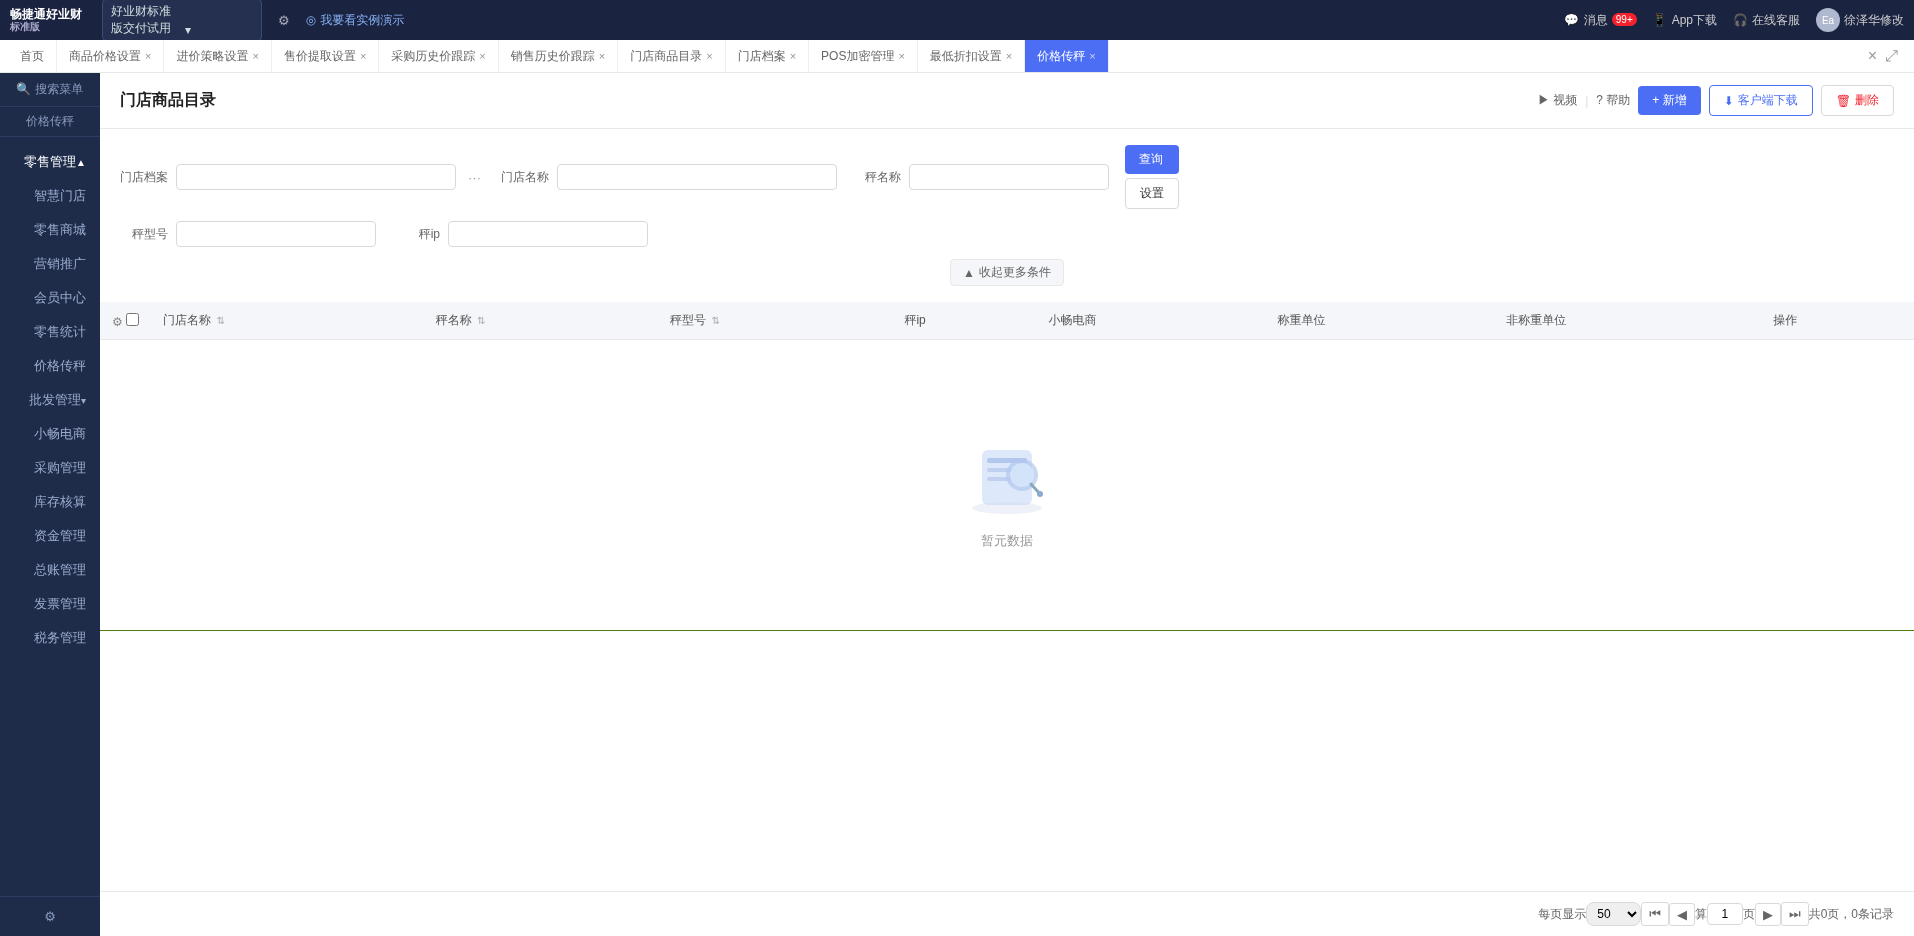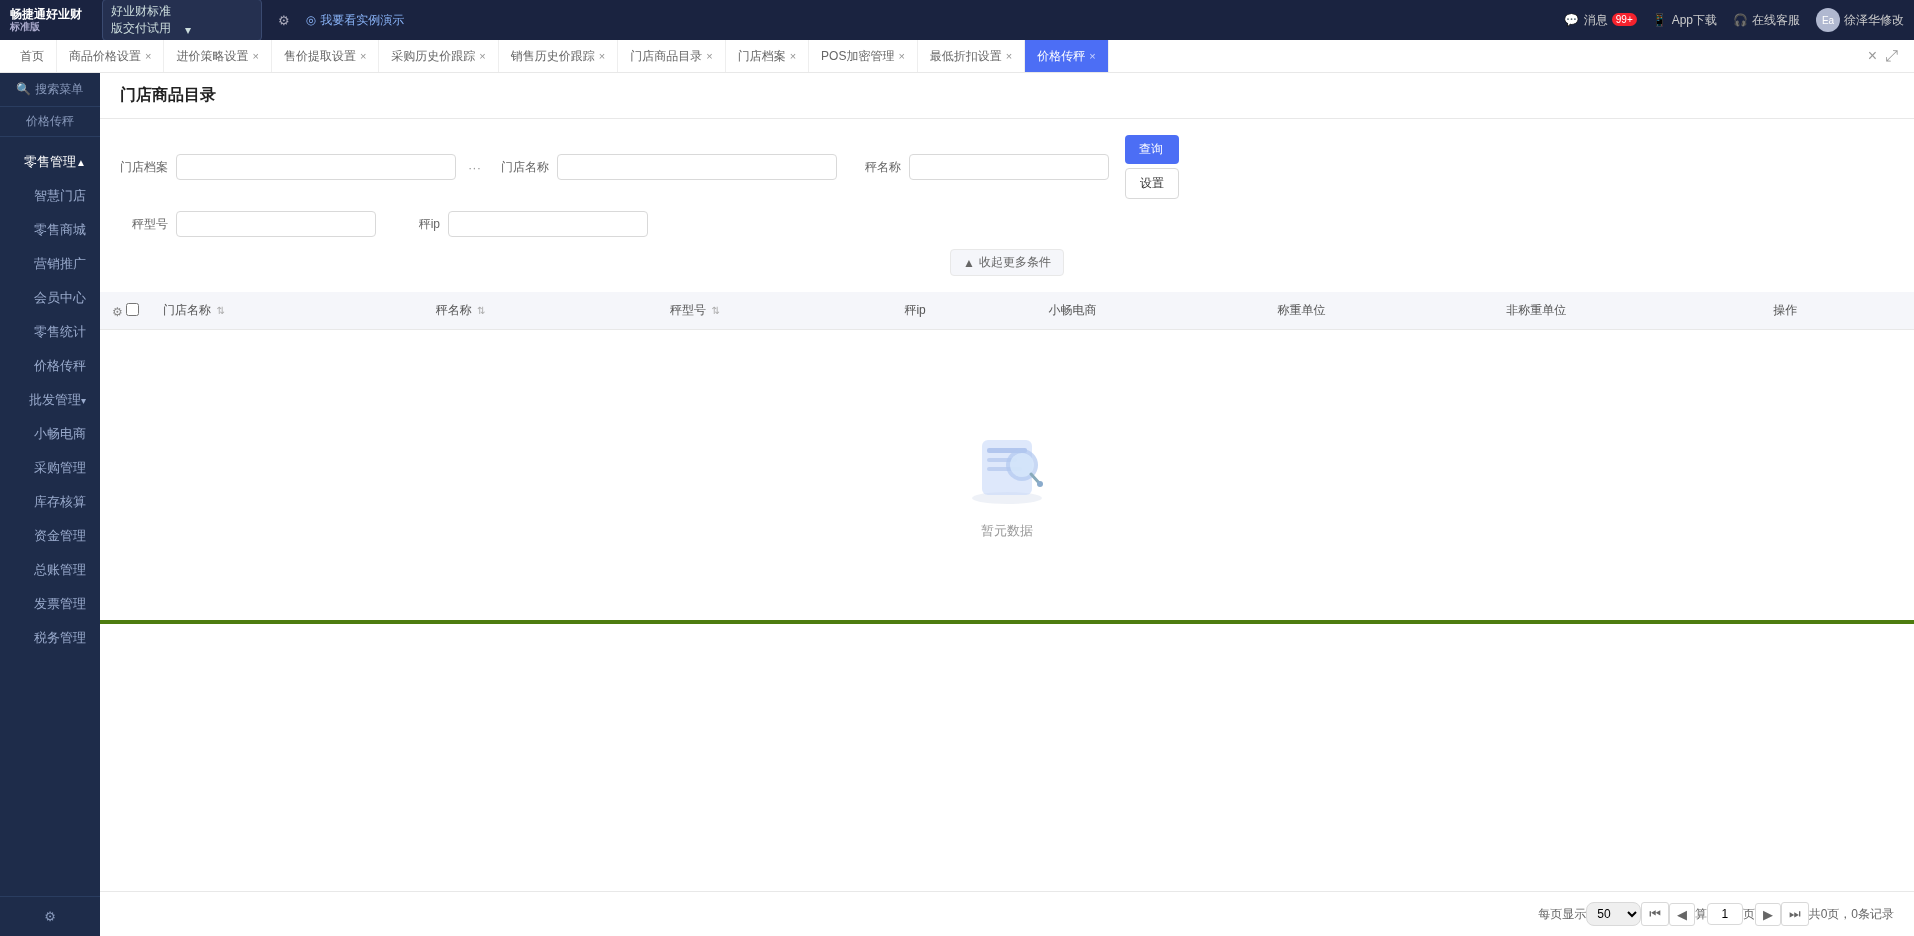--- a/index.html
+++ b/index.html
@@ -65,21 +65,21 @@
     .filter-input { border: 1px solid #d9d9d9; border-radius: 4px; padding: 5px 8px; font-size: 12px; outline: none; background: #fff; }
     .filter-input-wide { width: 280px; }
     .filter-input-medium { width: 200px; }
     .filter-dots { color: #999; cursor: pointer; padding: 0 4px; }
     .collapse-btn { background: #f5f6fa; border: 1px solid #e8e8e8; color: #666; border-radius: 4px; padding: 4px 12px; font-size: 12px; cursor: pointer; display: flex; align-items: center; gap: 4px; margin: 0 auto 8px; }
 
     
     .table-area { flex: 1; overflow: auto; background: #fff; margin: 0; }
     .data-table { width: 100%; border-collapse: collapse; font-size: 12px; }
     .data-table th { background: #f5f6fa; padding: 10px 12px; text-align: left; color: #555; font-weight: normal; border-bottom: 1px solid #e8e8e8; white-space: nowrap; }
-    .data-table td { padding: 10px 12px; border-bottom: 4px solid #4d7c0f; color: #333; }
+    .data-table td { padding: 10px 12px; border-bottom: 1px solid #4d7c0f; color: #333; }
     .data-table th .sort-icon { color: #aaa; margin-left: 2px; font-size: 10px; }
     .table-header-gear { color: #888; cursor: pointer; }
 
     
     .empty-state { display: flex; flex-direction: column; align-items: center; justify-content: center; padding: 80px 20px; color: #999; font-size: 13px; }
 
     
     .pagination { background: #fff; border-top: 1px solid #e8e8e8; padding: 10px 20px; display: flex; align-items: center; justify-content: flex-end; font-size: 12px; color: #666; flex-shrink: 0; }
     .pagination select { border: 1px solid #d9d9d9; border-radius: 8px; padding: 3px 6px; font-size: 12px; }
     .pagination .page-btn { border: 1px solid #d9d9d9; background: #fff; color: #666; border-radius: 3px; padding: 3px 7px; cursor: pointer; font-size: 13px; }
@@ -241,20 +241,42 @@
         <span>税务管理</span>
       </div>
     </div>
     <div class="sidebar-gear">⚙</div>
   </div>
 
   <div class="content-area">
 
     <div class="page-header">
       <div class="page-title">门店商品目录</div>
+      <div class="page-actions">
+        <span>
+          <span>▶</span>
+          <span>视频</span>
+        </span>
+        <span class="sep">|</span>
+        <span>
+          <span>?</span>
+          <span>帮助</span>
+        </span>
+        <button class="btn btn-primary">
+          <span>+ 新增</span>
+        </button>
+        <button class="btn btn-blue-outline">
+          <span>⬇</span>
+          <span>客户端下载</span>
+        </button>
+        <button class="btn btn-danger">
+          <span>🗑</span>
+          <span>删除</span>
+        </button>
+      </div>
     </div>
 
     <div class="filter-area">
       <div class="filter-row">
         <div class="filter-item">
           <span class="filter-label">门店档案</span>
           <input class="filter-input filter-input-wide" type="text" style="">
           <span class="filter-dots">···</span>
         </div>
         <div class="filter-item">

